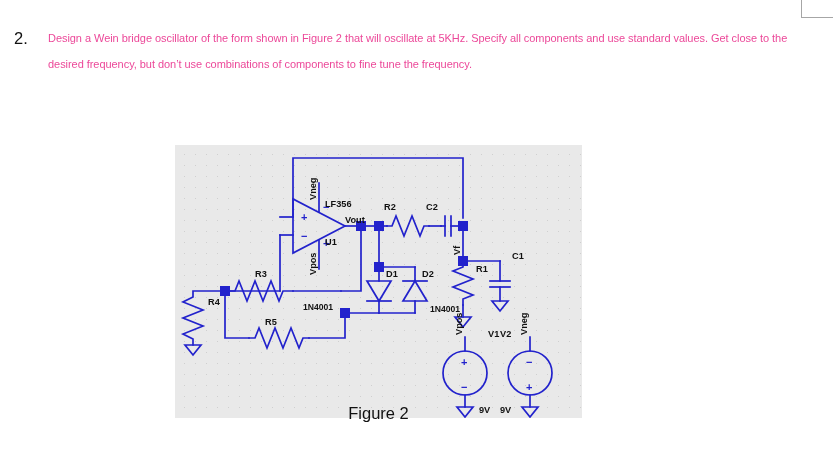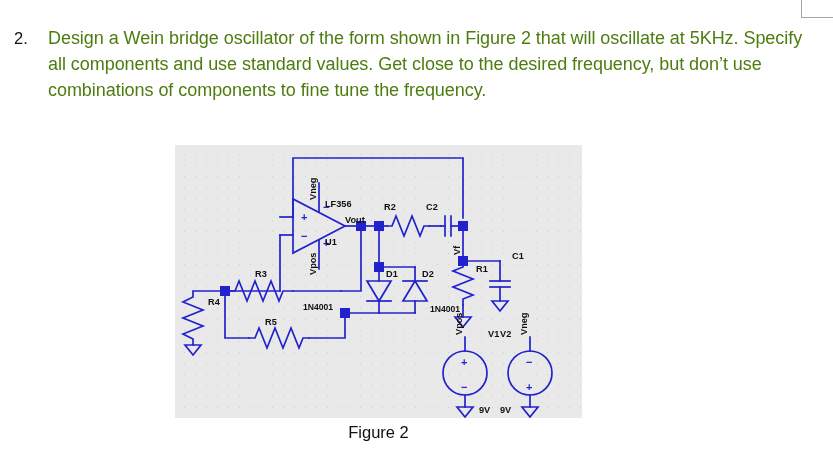--- a/index.html
+++ b/index.html
@@ -38,23 +38,23 @@
   }
   #question-number {
     width: 34px;
     flex: 0 0 34px;
     font-size: 16.5px;
     line-height: 26px;
     color: #111;
   }
   #question-text {
     flex: 1 1 auto;
-    font-size: 18px;
+    font-size: 11px;
     line-height: 26px;
-    color: #4d7c0f;
+    color: #ec4899;
     letter-spacing: -0.05px;
   }
 
   
   #schematic-frame {
     position: absolute;
     left: 175px;
     top: 145px;
     width: 407px;
     height: 273px;
@@ -67,21 +67,21 @@
   #schematic-svg {
     position: absolute;
     left: 0;
     top: 0;
   }
 
   
   #figure-caption {
     position: absolute;
     left: 175px;
-    top: 423px;
+    top: 404px;
     width: 407px;
     text-align: center;
     font-size: 16.5px;
     color: #111;
   }
 
   .sch-text {
     font-family: "Liberation Sans", sans-serif;
     font-size: 9.2px;
     font-weight: bold;

